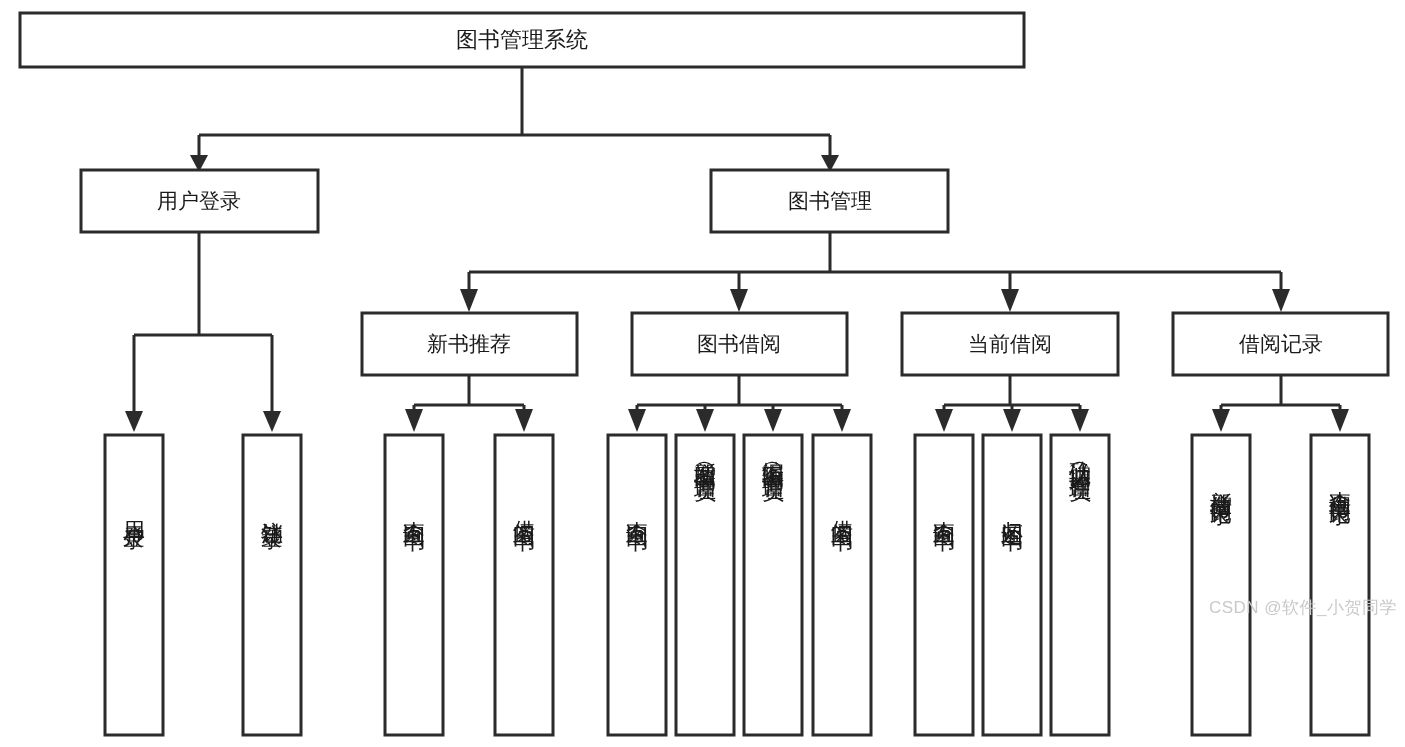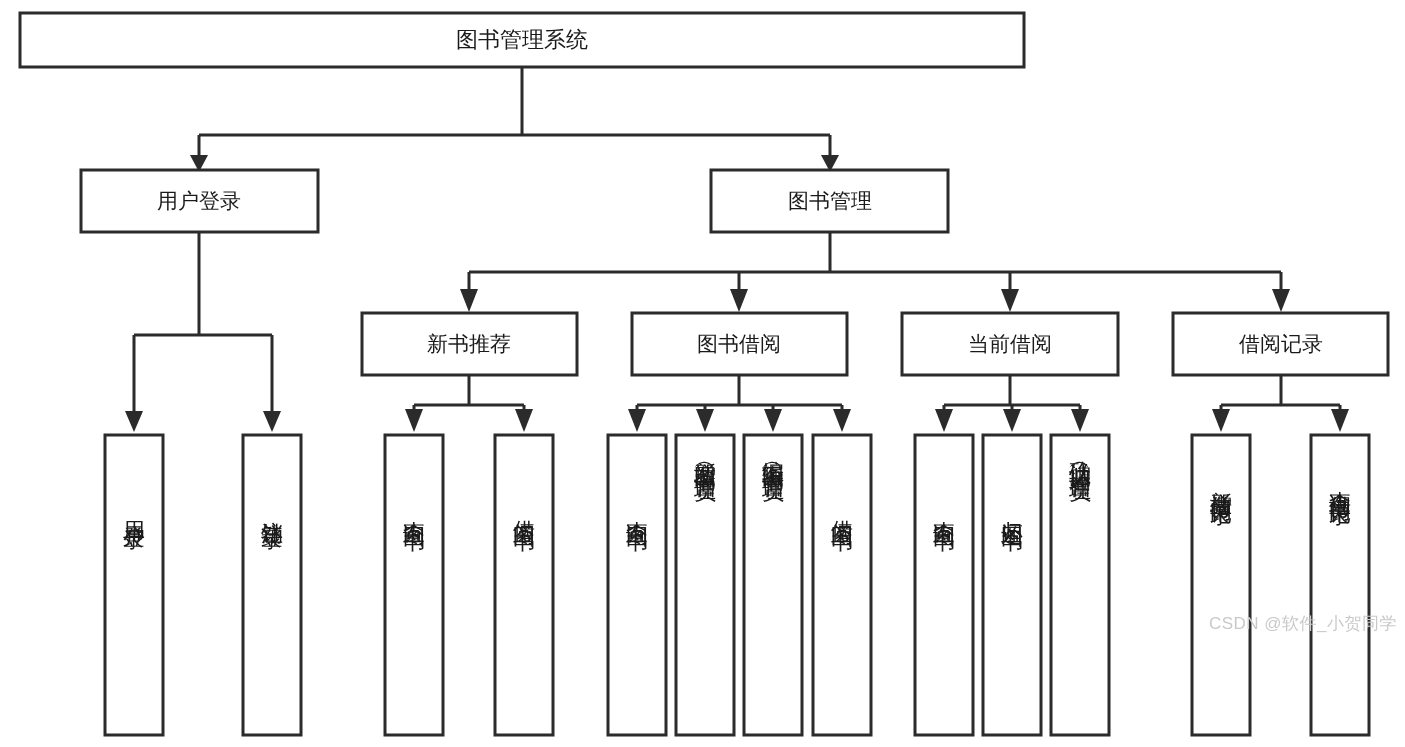--- a/index.html
+++ b/index.html
@@ -47,21 +47,21 @@
     font-family:"Liberation Sans","DejaVu Sans",sans-serif;
     font-size:22px;
     line-height:1.08;
     letter-spacing:3px;
     color:#1a1a1a;
     white-space:nowrap;
   }
   .watermark{
     position:absolute;
     right:8px;
-    bottom:2px;
+    bottom:18px;
     font-family:"Liberation Sans","DejaVu Sans",sans-serif;
     font-size:17px;
     color:#c9c9c9;
     letter-spacing:.5px;
     white-space:nowrap;
   }
 </style>
 </head>
 <body>
 

